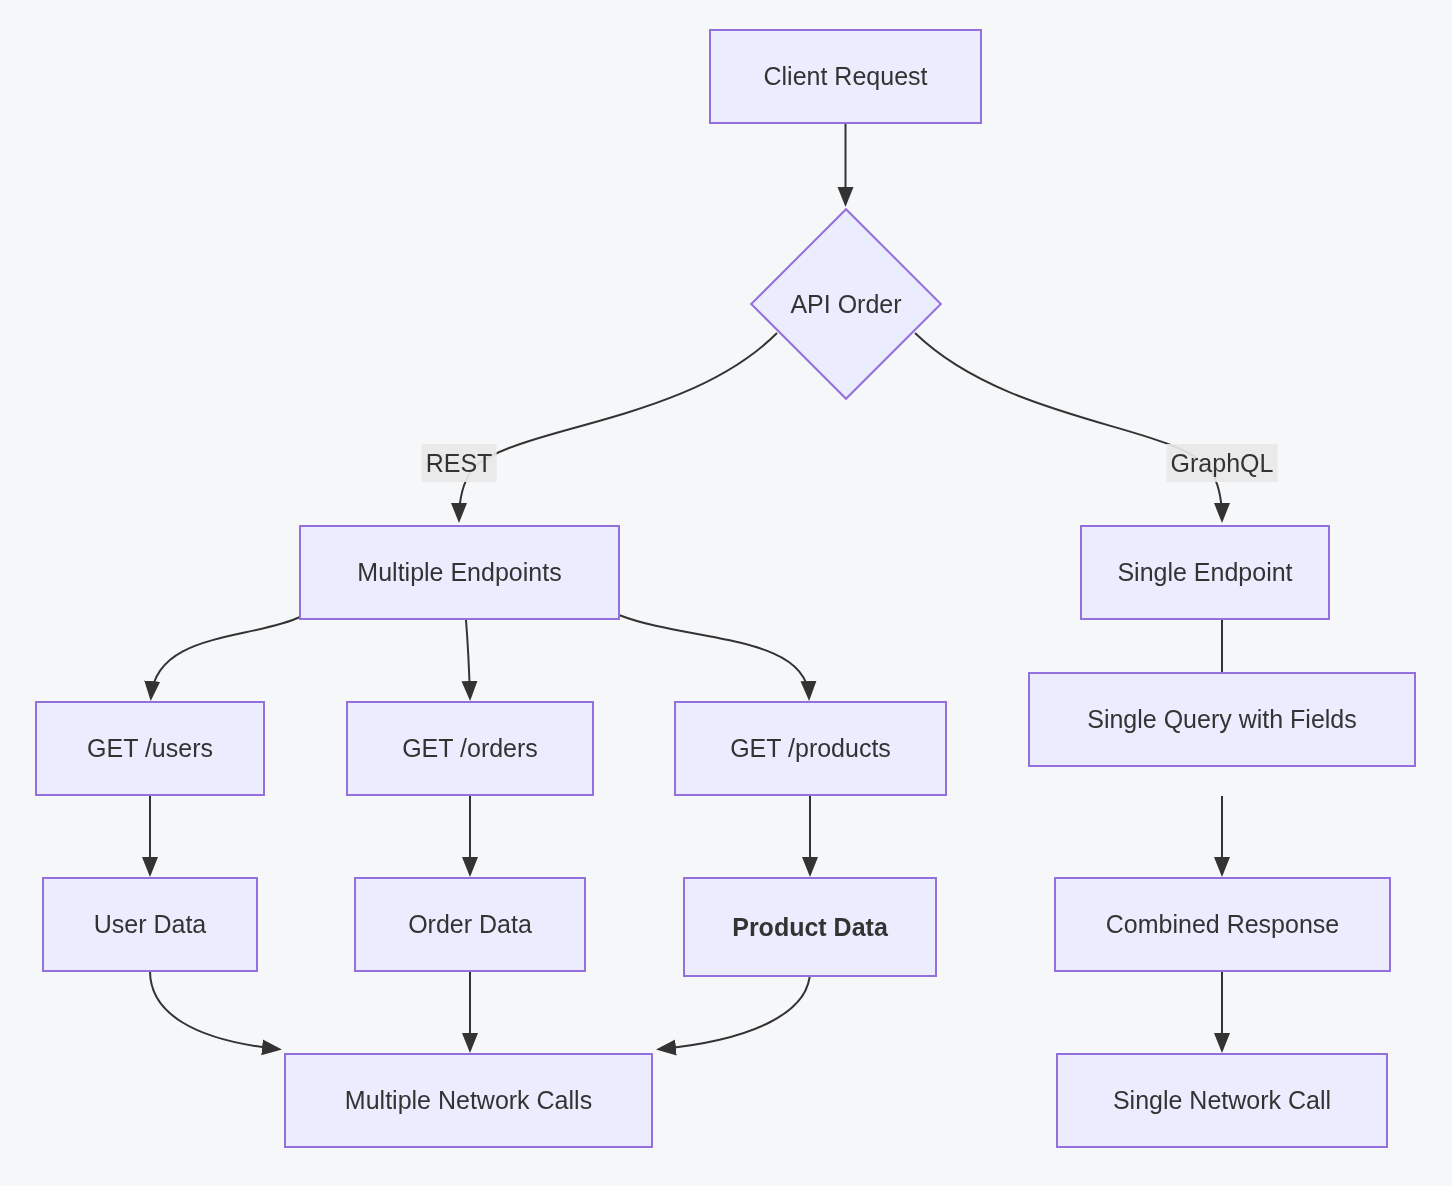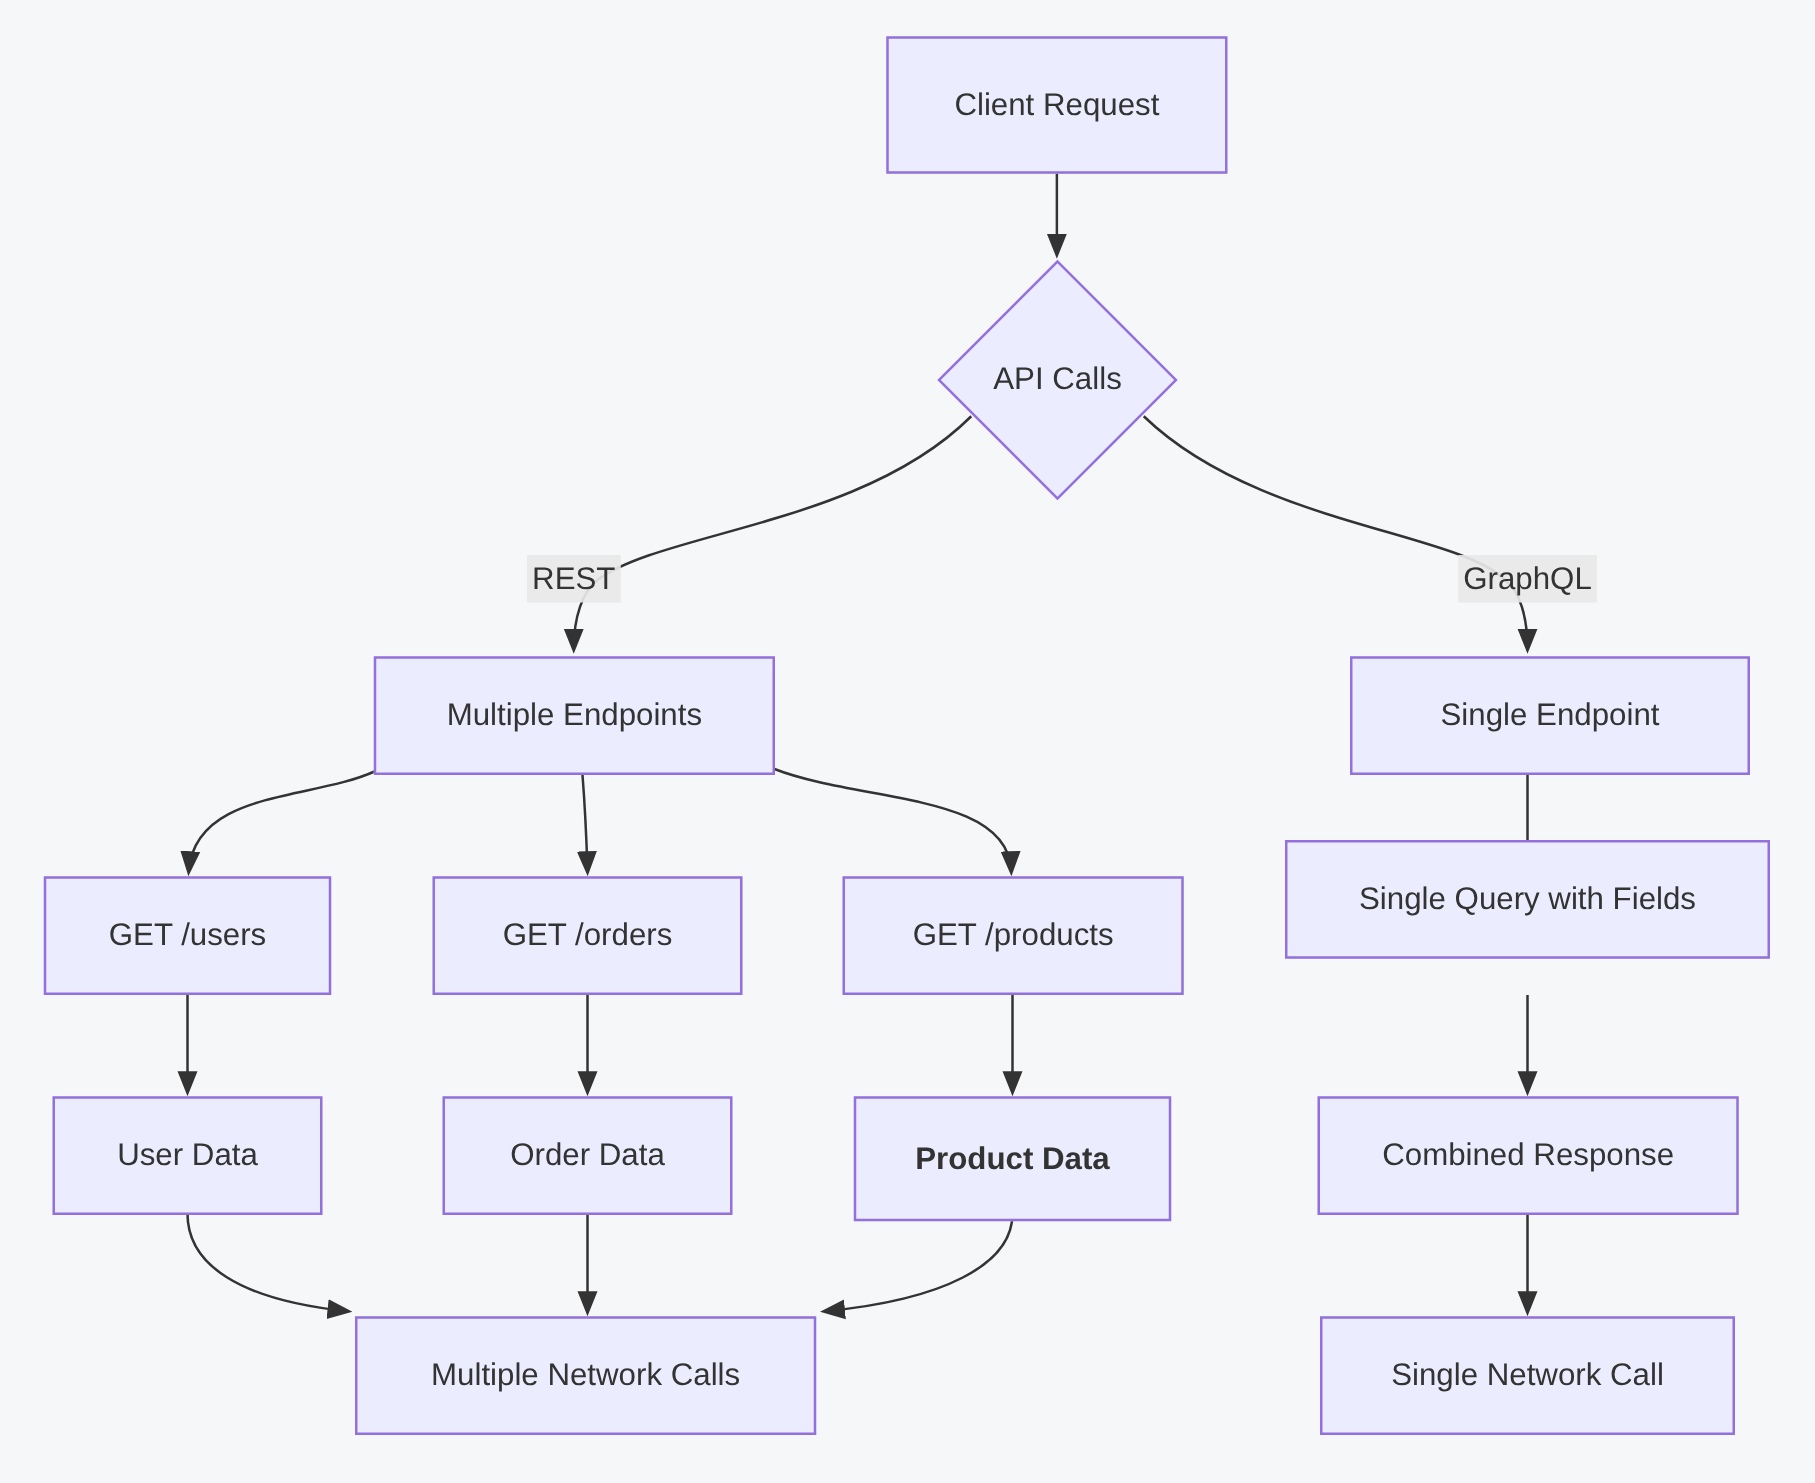--- a/index.html
+++ b/index.html
@@ -61,23 +61,23 @@
     position: absolute;
     transform: translate(-50%, -50%);
     background: rgba(232,232,232,0.92);
     color: #333333;
     font-size: 25px;
     padding: 4px 4px;
     white-space: nowrap;
     line-height: 1.2;
   }
   
-  .n-client-request        { left: 709px;  top: 29px;   width: 273px; height: 110px; }
+  .n-client-request        { left: 709px;  top: 29px;   width: 273px; height: 95px; }
   .n-multiple-endpoints    { left: 299px;  top: 525px;  width: 321px; height: 95px; text-align: center; }
-  .n-single-endpoint       { left: 1080px; top: 525px;  width: 320px; height: 95px; }
+  .n-single-endpoint       { left: 1080px; top: 525px;  width: 250px; height: 95px; }
   .n-get-users             { left: 35px;   top: 701px;  width: 230px; height: 95px; }
   .n-get-orders            { left: 346px;  top: 701px;  width: 248px; height: 95px; }
   .n-get-products          { left: 674px;  top: 701px;  width: 273px; height: 95px; }
   .n-single-query          { left: 1028px; top: 672px;  width: 388px; height: 95px; }
   .n-user-data             { left: 42px;   top: 877px;  width: 216px; height: 95px; }
   .n-order-data            { left: 354px;  top: 877px;  width: 232px; height: 95px; }
   .n-product-data          { left: 683px;  top: 877px;  width: 254px; height: 100px; font-weight: bold; }
   .n-multiple-network-calls{ left: 284px;  top: 1053px; width: 369px; height: 95px; }
   .n-combined-response     { left: 1054px; top: 877px;  width: 337px; height: 95px; }
   .n-single-network-call   { left: 1056px; top: 1053px; width: 332px; height: 95px; }
@@ -113,21 +113,21 @@
       <path d="M1222,971 L1222,1049" marker-end="url(#arrow)"></path>
     </g>
   </svg>
 
   <div class="node n-client-request">
     <span class="label">Client Request</span>
   </div>
 
   <div class="diamond-wrap">
     <div class="diamond-shape"></div>
-    <span class="diamond-label">API Calls</span>
+    <span class="diamond-label">API Order</span>
   </div>
 
   <div class="edge-label el-rest">REST</div>
   <div class="edge-label el-graphql">GraphQL</div>
 
   <div class="node n-multiple-endpoints">
     <span class="label">Multiple Endpoints</span>
   </div>
 
   <div class="node n-single-endpoint">

